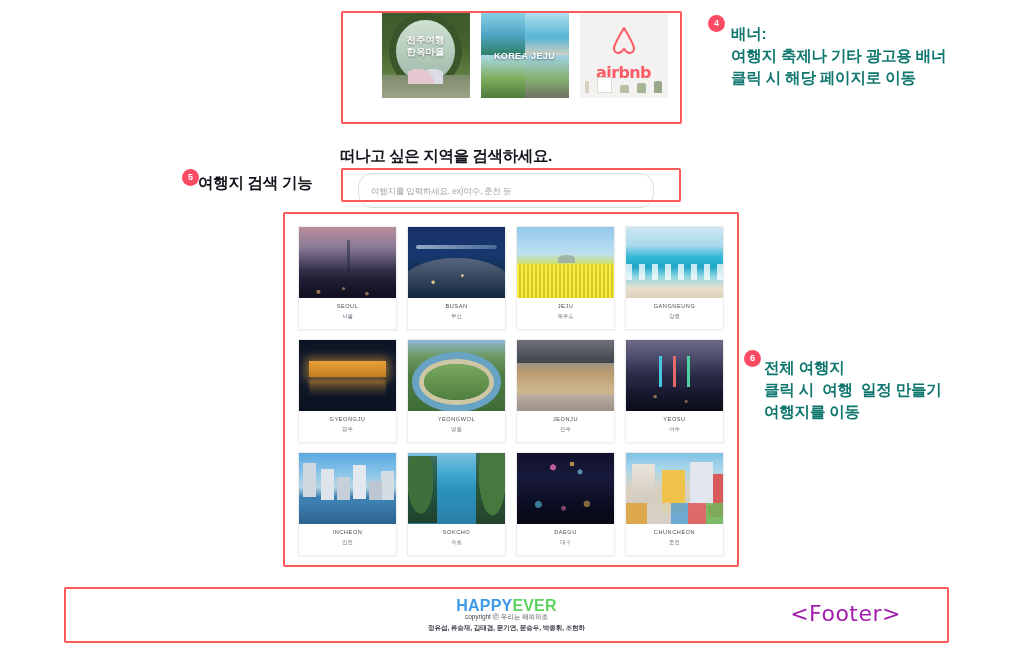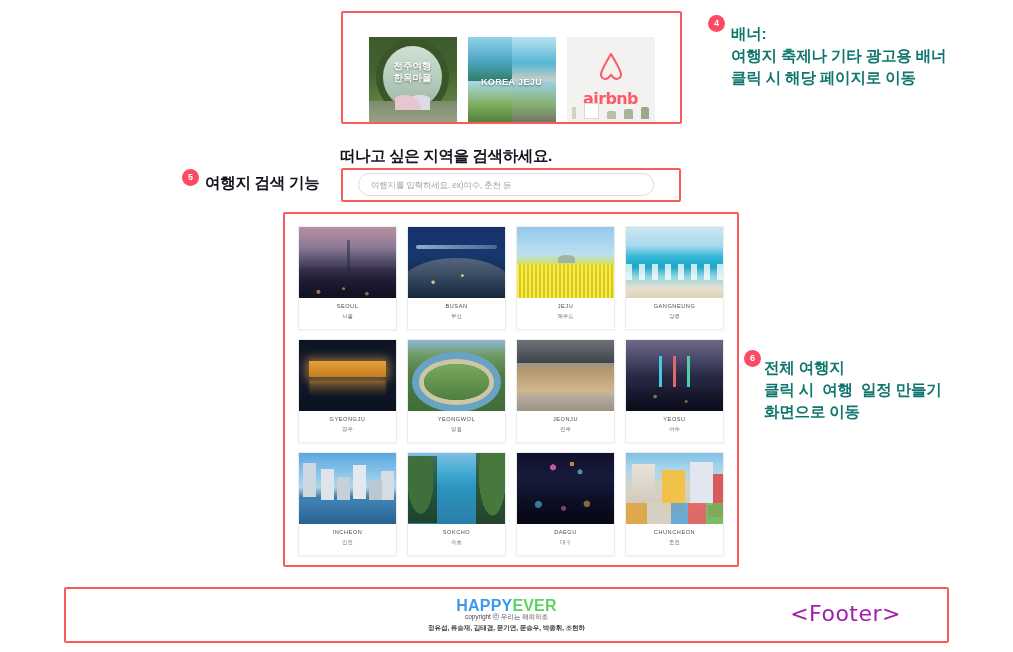--- a/index.html
+++ b/index.html
@@ -51,24 +51,24 @@
     font-weight: 700;
     color: #111119;
     white-space: nowrap;
     letter-spacing: -0.3px;
   }
 
   
   #banner-box { left: 341px; top: 11px; width: 341px; height: 113px; }
   .banner-strip {
     position: absolute;
-    left: 341px; top: 11px;
+    left: 354px; top: 11px;
     width: 341px; height: 113px;
     display: flex;
-    align-items: flex-end;
+    align-items: flex-start;
     justify-content: center;
     gap: 11px;
     box-sizing: border-box;
   }
   .banner-card {
     width: 88px;
     height: 87px;
     position: relative;
     overflow: hidden;
     flex: 0 0 auto;
@@ -187,21 +187,21 @@
     font-size: 15.5px;
     font-weight: 700;
     color: #14141c;
     letter-spacing: -0.4px;
   }
   #search-box-annot { left: 341px; top: 168px; width: 340px; height: 34px; }
   .search-input {
     position: absolute;
     left: 358px; top: 173px;
     width: 296px;
-    height: 23px;
+    height: 35px;
     box-sizing: border-box;
     border: 1px solid #dcdce2;
     border-radius: 14px;
     background: #ffffff;
     font-family: "Liberation Sans", sans-serif;
     font-size: 8.5px;
     color: #9d9daa;
     padding: 0 12px;
     outline: none;
     letter-spacing: -0.2px;
@@ -499,21 +499,21 @@
 <div class="badge" style="left:708px; top:15px;">4</div>
 <div class="annot-text" style="left:731px; top:23px;">배너:
 여행지 축제나 기타 광고용 배너
 클릭 시 해당 페이지로 이동</div>
 
 <div class="search-heading">떠나고 싶은 지역을 검색하세요.</div>
 <input class="search-input" type="text" placeholder="여행지를 입력하세요. ex)여수, 춘천 등" style="">
 <div class="annot-box" id="search-box-annot"></div>
 
 <div class="badge" style="left:182px; top:169px;">5</div>
-<div class="annot-label-left" style="left:205px; top:173px;text-align:center;">여행지 검색 기능</div>
+<div class="annot-label-left" style="left:198px; top:173px;text-align:center;">여행지 검색 기능</div>
 
 <div class="grid">
 
   <div class="dest-card">
     <span class="dest-img img-seoul"></span>
     <div class="dest-en">SEOUL</div>
     <div class="dest-kr">서울</div>
   </div>
 
   <div class="dest-card">
@@ -581,21 +581,21 @@
     <div class="dest-en">CHUNCHEON</div>
     <div class="dest-kr">춘천</div>
   </div>
 
 </div>
 <div class="annot-box" id="grid-annot"></div>
 
 <div class="badge" style="left:744px; top:350px;">6</div>
 <div class="annot-text" style="left:764px; top:357px;">전체 여행지
 클릭 시  여행  일정 만들기
-화면으로 이동</div>
+여행지를 이동</div>
 
 <div class="footer-inner">
   <div class="footer-brand">
     <span class="brand-happy">HAPPY</span><span class="brand-ever">EVER</span>
   </div>
   <div class="footer-copy">copyright ⓒ 우리는 해피하조</div>
   <div class="footer-names">정유섭, 류승재, 김태겸, 문기연, 문승우, 박종휘, 조현하</div>
   <div class="footer-tag">&lt;Footer&gt;</div>
 </div>
 <div class="annot-box" id="footer-annot"></div>

